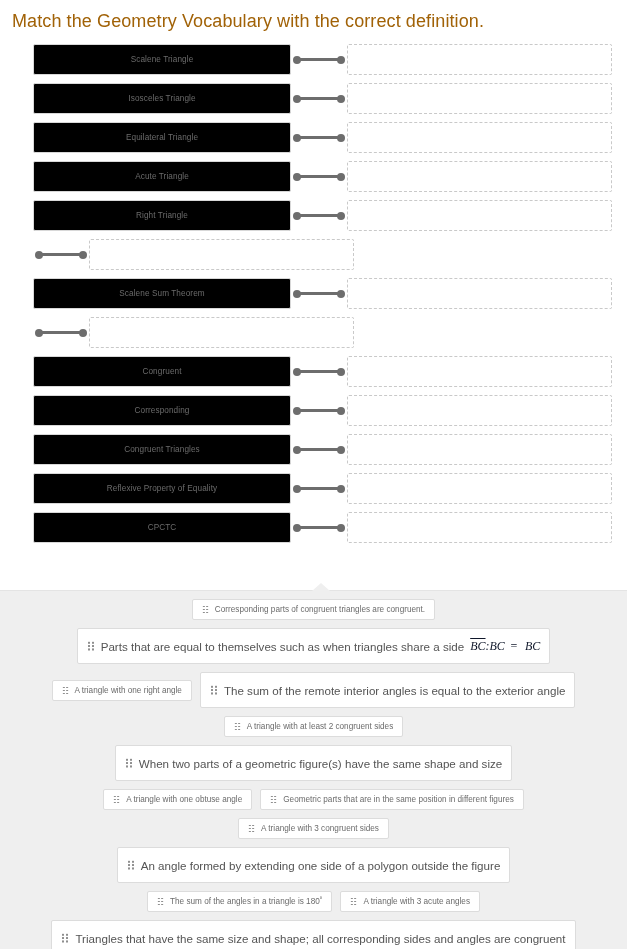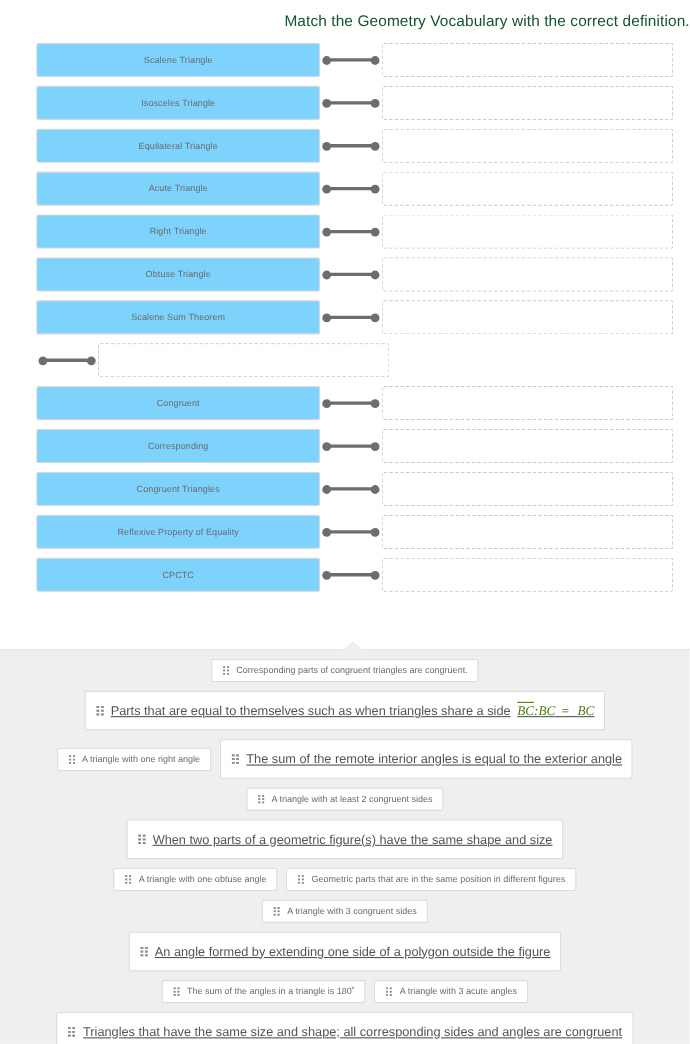--- a/index.html
+++ b/index.html
@@ -11,45 +11,44 @@
     height: 949px;
     background: #ffffff;
     font-family: "Liberation Sans", sans-serif;
     color: #5a5a5a;
     overflow: hidden;
     position: relative;
   }
 
   
   #prompt {
-    font-size: 14px;
-    color: #14532d;
+    font-size: 18px;
+    color: #a16207;
     padding: 11px 0 0 12px;
     letter-spacing: .1px;
-    text-align: right;
   }
 
   
   #match-area {
     padding: 12px 0 0 0;
     background: #ffffff;
   }
   .match-row {
     display: flex;
     align-items: center;
     height: 31px;
     margin-bottom: 8px;
     padding-left: 33px;
   }
   .term-box {
     width: 258px;
     height: 31px;
     box-sizing: border-box;
     border: 1px solid #d8d8d8;
-    background: #7dd3fc;
+    background: #000000;
     border-radius: 2px;
     display: flex;
     align-items: center;
     justify-content: center;
     font-size: 8.2px;
     color: #6b6b6b;
     letter-spacing: .1px;
     flex: 0 0 auto;
   }
   .connector {
@@ -126,42 +125,42 @@
     display: inline-flex;
     align-items: center;
     gap: 6px;
     padding: 0 9px;
     height: 21px;
     color: #6b6b6b;
     white-space: nowrap;
     cursor: move;
   }
   .tile.small { font-size: 8.2px; }
-  .tile.large { font-size: 11.6px; height: 36px; color: #545454; text-decoration: underline; }
+  .tile.large { font-size: 11.6px; height: 36px; color: #545454; }
 
   .grip {
     flex: 0 0 auto;
     display: inline-block;
     width: 7px;
     height: 9px;
     background-image:
       radial-gradient(#8a8a8a 45%, transparent 46%),
       radial-gradient(#8a8a8a 45%, transparent 46%);
     background-size: 3.5px 3px;
     background-position: 0 0, 0 0;
     background-repeat: repeat;
     opacity: .95;
   }
   .tile.large .grip { width: 8px; height: 10px; background-size: 4px 3.4px; }
 
   .math {
     font-family: "Liberation Serif", serif;
     font-style: italic;
     font-size: 12px;
-    color: #4d7c0f;
+    color: #0f172a;
     white-space: nowrap;
   }
   .math .ovl { text-decoration: overline; }
   .math .sp { letter-spacing: 2px; }
 </style>
 </head>
 <body>
 
 <div id="prompt">Match the Geometry Vocabulary with the correct definition.</div>
 
@@ -205,21 +204,20 @@
     <div class="match-row">
       <div class="term-box">Right Triangle</div>
       <div class="connector">
         <span class="knob start"></span>
         <span class="line"></span>
         <span class="knob end"></span>
       </div>
       <div class="drop-zone"></div>
     </div>
     <div class="match-row">
-      <div class="term-box">Obtuse Triangle</div>
       <div class="connector">
         <span class="knob start"></span>
         <span class="line"></span>
         <span class="knob end"></span>
       </div>
       <div class="drop-zone"></div>
     </div>
     <div class="match-row">
       <div class="term-box">Scalene Sum Theorem</div>
       <div class="connector">

